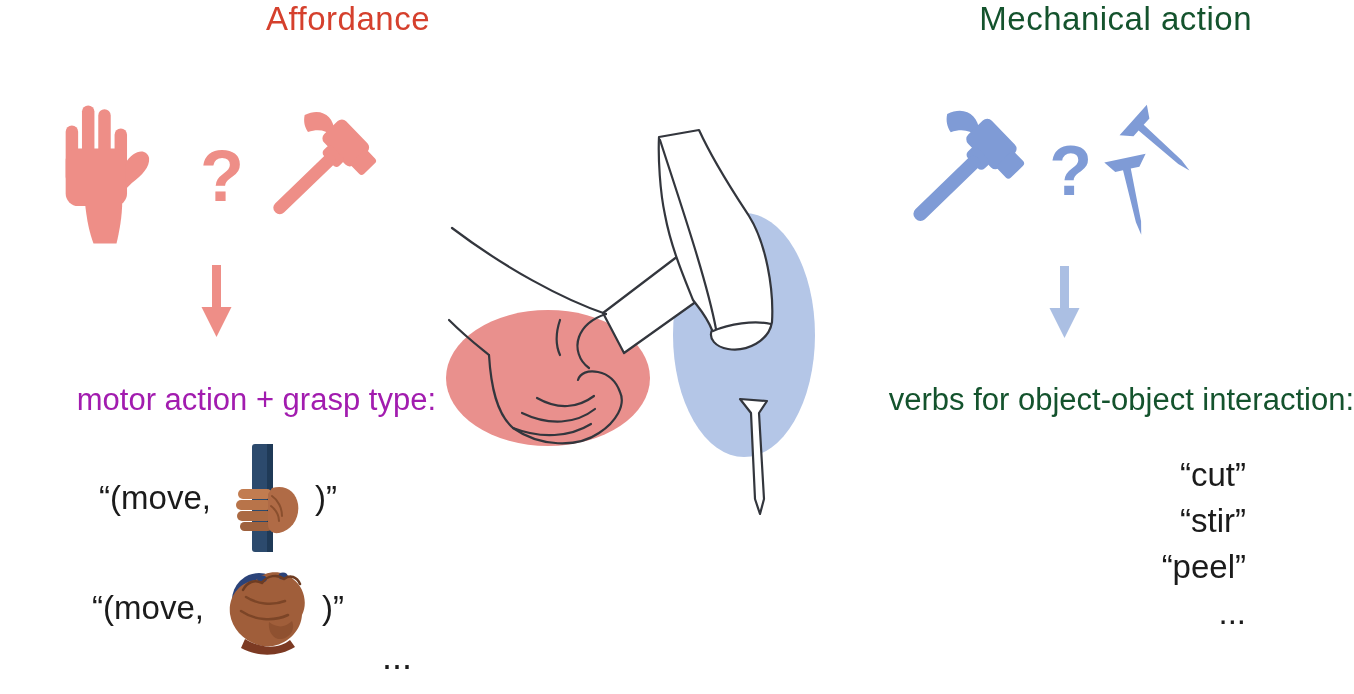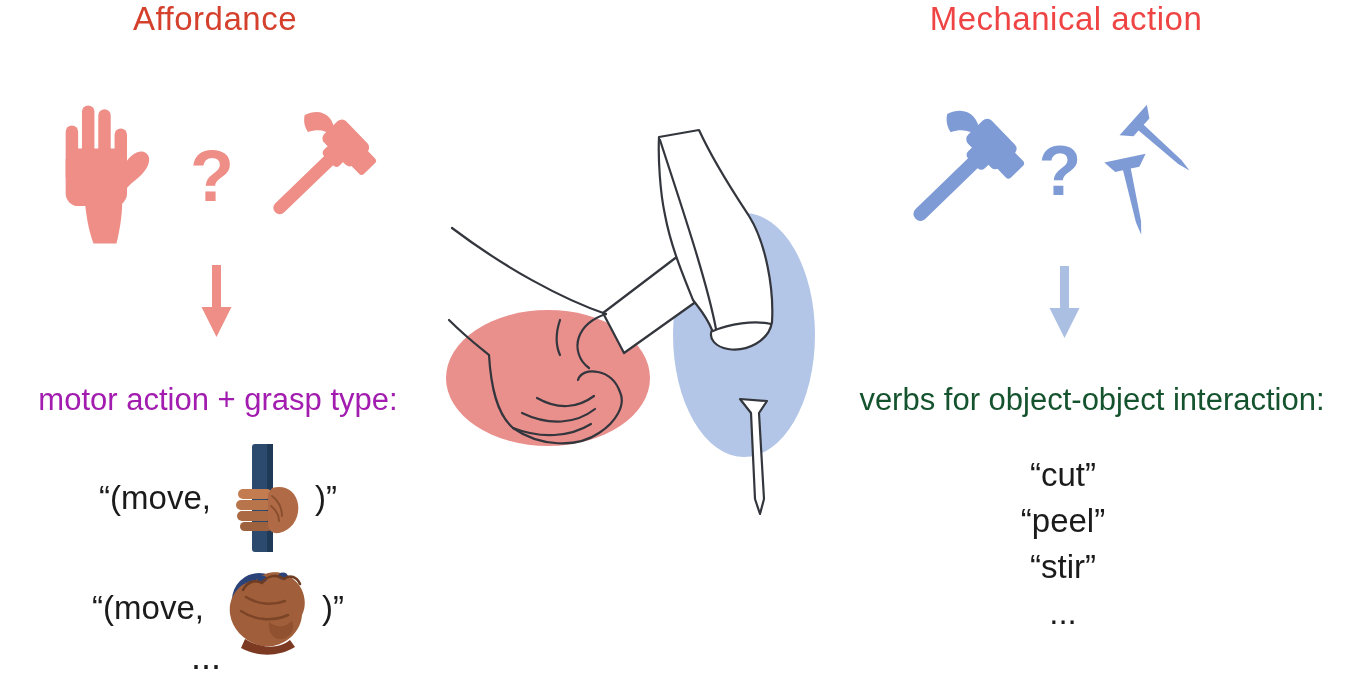--- a/index.html
+++ b/index.html
@@ -1,24 +1,24 @@
 <!DOCTYPE html>
 <html><head>
 <meta charset="utf-8">
 <style>
   html,body{margin:0;padding:0;}
   body{
     width:1354px;height:694px;position:relative;overflow:hidden;
     background:#ffffff;font-family:"Liberation Sans", sans-serif;color:#1b1b1b;
   }
   .abs{position:absolute;}
-  .center-text{text-align:center;}
+  .center-text{text-align:right;}
   .title{font-size:33px;letter-spacing:0.5px;}
   .title-red{color:#d5402d;}
-  .title-blue{color:#ef4444;}
+  .title-blue{color:#14532d;}
   .caption{font-size:31px;}
   .caption-red{color:#a21caf;}
   .caption-blue{color:#14532d;}
   .qmark{font-size:72px;font-weight:bold;line-height:1;}
   .qmark-red{color:#ee8e87;}
   .qmark-blue{color:#7f9bd6;}
   .example-row{display:flex;align-items:center;justify-content:center;gap:13px;font-size:33px;color:#1b1b1b;}
   .verbs{font-size:33px;line-height:46px;color:#1b1b1b;}
   .more{font-size:36px;color:#1b1b1b;}
   svg{display:block;}
@@ -144,16 +144,16 @@
 </svg>
 
 <svg class="abs" style="left:1047px;top:266px" width="35" height="72" viewBox="0 0 34 72">
   <use href="#arrow-shape" fill="#abbfe3"></use>
 </svg>
 
 <div class="abs caption caption-blue center-text" style="left:830px;top:382px;width:524px">verbs for object-object interaction:</div>
 
 <div class="abs verbs center-text" style="left:880px;top:452px;width:366px">
   <div>“cut”</div>
+  <div>“stir”</div>
   <div>“peel”</div>
-  <div>“stir”</div>
   <div>...</div>
 </div>
 
 </body></html>

